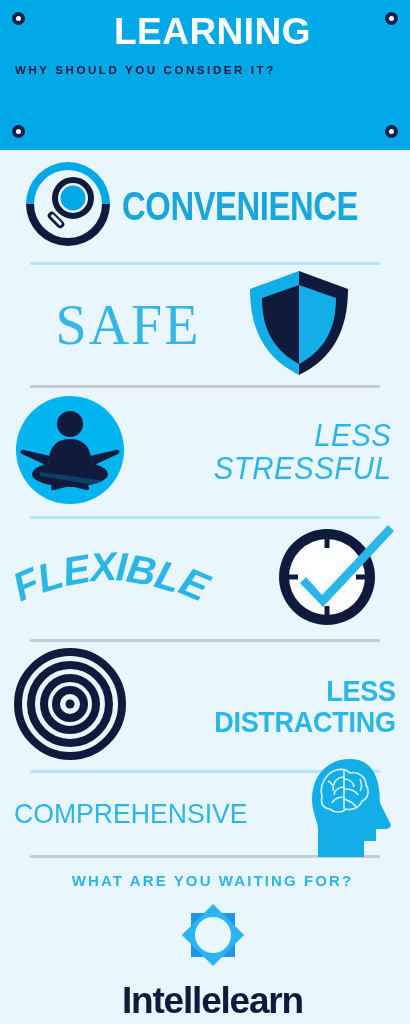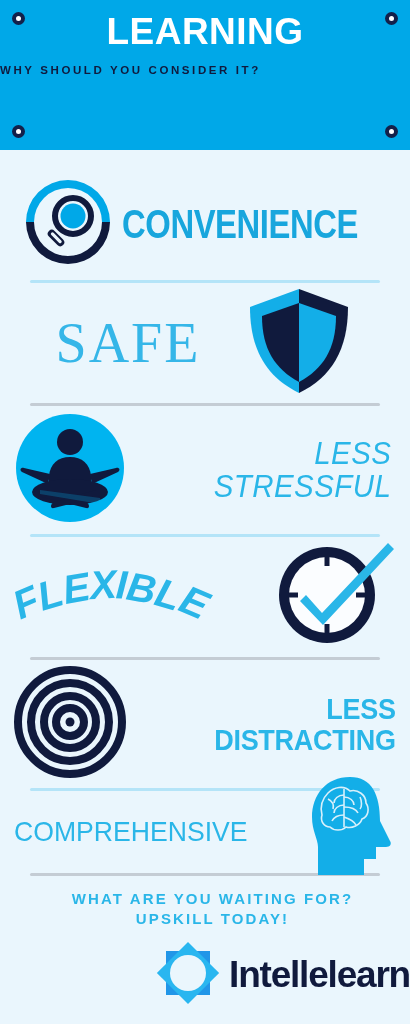--- a/index.html
+++ b/index.html
@@ -11,20 +11,21 @@
   }
   .page{position:relative;width:410px;height:1024px;background:#eaf6fd;}
 
   
   .banner{
     position:relative;
     width:410px;height:150px;
     background:#00a8e8;
     box-sizing:border-box;
     padding-top:14px;
+    padding-left:15px;
   }
   .banner-title{
     color:#ffffff;
     font-size:37px;
     font-weight:bold;
     line-height:0.99;
     letter-spacing:0.5px;
     text-align:center;
     font-family:"Liberation Sans",sans-serif;
   }
@@ -48,21 +49,21 @@
   .rivet.bl{left:12px;bottom:12px;}
   .rivet.br{right:12px;bottom:12px;}
 
   
   .row{
     position:relative;
     display:flex;align-items:center;
     box-sizing:border-box;
     padding:0 14px;
   }
-  .row-conv{height:112px;margin-top:18px;}
+  .row-conv{height:112px;}
   .row-safe{height:120px;justify-content:center;border-radius:13px;}
   .row-stress{height:128px;}
   .row-flex{height:120px;}
   .row-distract{height:128px;}
   .row-comp{height:82px;}
 
   .divider{
     width:350px;height:3px;margin:0 auto;
     background:#b4e4f8;border-radius:2px;
   }
@@ -123,21 +124,21 @@
 
   
   .footer{padding-top:13px;text-align:center;padding-left:15px;}
   .cta{
     color:#2ab6e8;
     font-size:15px;font-weight:bold;
     letter-spacing:2.1px;line-height:1.32;
   }
   .logo-wrap{
     margin-top:11px;
-    display:flex;align-items:center;justify-content:flex-end;gap:8px;
+    display:flex;align-items:center;justify-content:space-between;gap:8px;flex-direction:column;
   }
   .logo-text{
     color:#101a3d;
     font-family:"Liberation Sans",sans-serif;
     font-size:37px;font-weight:bold;
     letter-spacing:-1.2px;
   }
 </style>
 </head>
 <body>
@@ -268,21 +269,20 @@
           <path d="M56 22 C58 26 58 32 56 34"></path>
         </g>
       </svg>
     </div>
   </div>
   <div class="divider grey"></div>
 
   <div class="footer">
     <div class="cta">
       <div>WHAT ARE YOU WAITING FOR?</div>
-      <div>UPSKILL TODAY!</div>
     </div>
     <div class="logo-wrap">
       <span>
         <svg width="66" height="66" viewBox="0 0 66 66">
           <rect x="11" y="11" width="44" height="44" fill="#2196e8"></rect>
           <rect x="11" y="11" width="44" height="44" fill="#29b6f0" transform="rotate(45 33 33)"></rect>
           <circle cx="33" cy="33" r="18" fill="#eaf6fd"></circle>
         </svg>
       </span>
       <span class="logo-text">Intellelearn</span>

